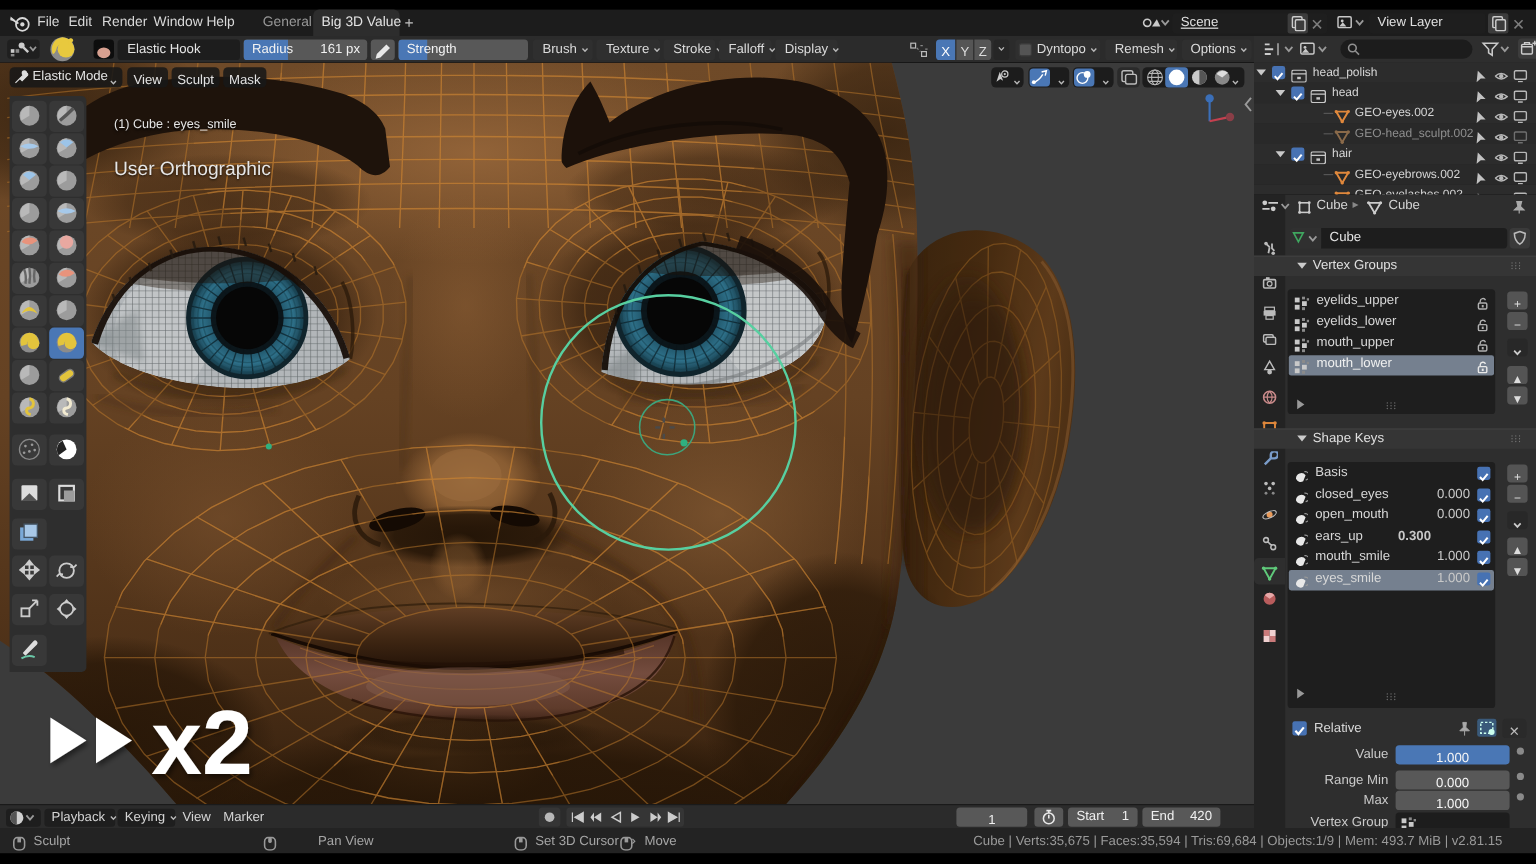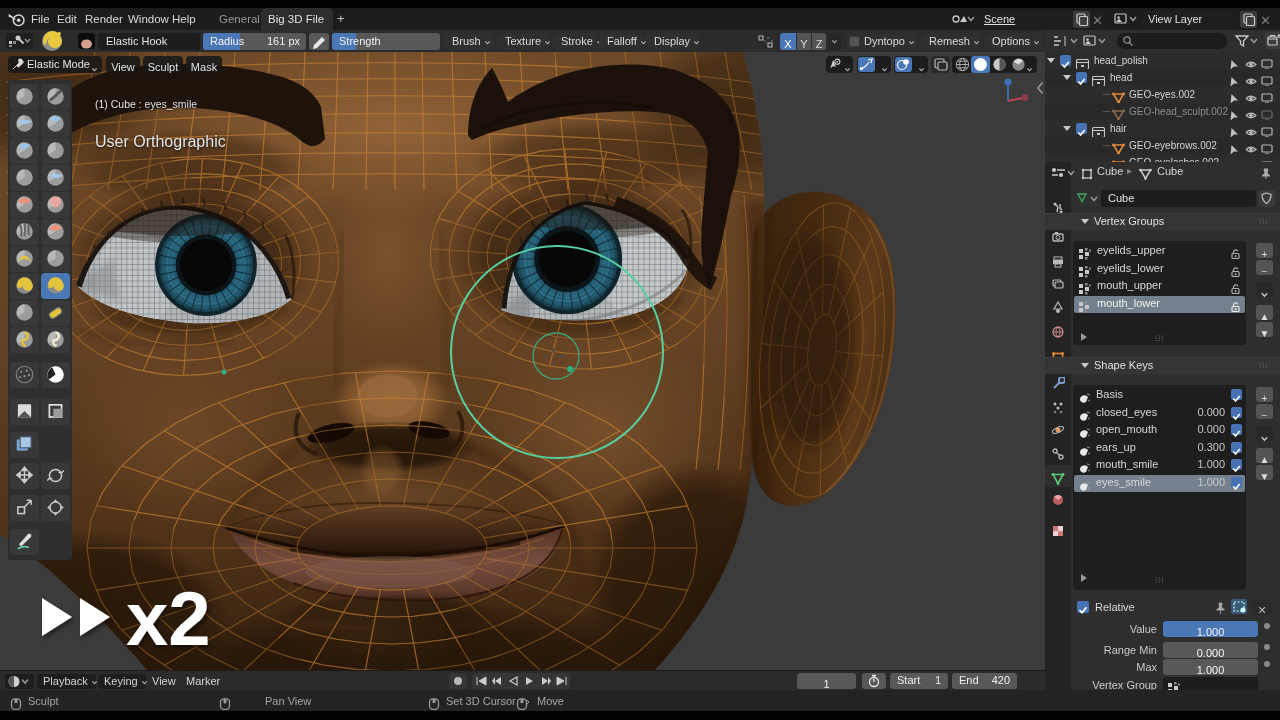--- a/index.html
+++ b/index.html
@@ -17,21 +17,21 @@
         <path d="M1,4 L9,9" stroke="#d8d8d8" stroke-width="1.8"></path>
         <path d="M1,2 L1,6 L6,6" fill="#d8d8d8"></path>
       </svg>
       <div style="position:absolute;left:31px;top:4px;font-size:11.5px;color:#d9d9d9;">File</div>
       <div style="position:absolute;left:57px;top:4px;font-size:11.5px;color:#d9d9d9;">Edit</div>
       <div style="position:absolute;left:85px;top:4px;font-size:11.5px;color:#d9d9d9;">Render</div>
       <div style="position:absolute;left:128px;top:4px;font-size:11.5px;color:#d9d9d9;">Window</div>
       <div style="position:absolute;left:172px;top:4px;font-size:11.5px;color:#d9d9d9;">Help</div>
       <div style="position:absolute;left:219px;top:4px;font-size:11.5px;color:#989898;">General</div>
       <div style="position:absolute;left:261px;top:0;width:72px;height:22px;background:#2d2d2d;border-radius:5px 5px 0 0;"></div>
-      <div style="position:absolute;left:268px;top:4px;font-size:11.5px;color:#e2e2e2;">Big 3D File</div>
+      <div style="position:absolute;left:268px;top:4px;font-size:11.5px;color:#e2e2e2;">Big 3D Value</div>
       <div style="position:absolute;left:337px;top:3px;font-size:13px;color:#c0c0c0;">+</div>
       <div style="position:absolute;left:948px;top:3px;width:27px;height:16px;"><svg width="27" height="16" viewBox="0 0 27 16">
           <circle cx="8" cy="8" r="3" fill="none" stroke="#c9c9c9" stroke-width="1.3"></circle>
           <path d="M12,11 l4,-6 l3,6 z" fill="#c9c9c9"></path>
           <path d="M20,6 l3,3.5 l3,-3.5" fill="none" stroke="#999" stroke-width="1.5"></path>
         </svg></div>
       <div style="position:absolute;left:977px;top:3px;width:129px;height:17px;background:#1e1e1e;border-radius:3px;"></div>
       <div style="position:absolute;left:984px;top:5px;font-size:11px;color:#e0e0e0;text-decoration:underline;">Scene</div>
       <div style="position:absolute;left:1073px;top:3px;width:17px;height:17px;background:#3c3c3c;border-radius:2px;"><svg width="17" height="17" viewBox="0 0 17 17">
           <rect x="4" y="3" width="8" height="9" rx="1" fill="none" stroke="#ccc" stroke-width="1.2"></rect>
@@ -1406,21 +1406,21 @@
       <div style="position:absolute;left:51px;top:261.0px;font-size:11px;color:#d8d8d8;">open_mouth</div>
       <div style="position:absolute;left:120px;top:261.0px;width:60px;text-align:right;font-size:11px;color:#c8c8c8;">0.000</div>
       <div style="position:absolute;left:186px;top:262.0px;width:11px;height:11px;background:#4772b3;border-radius:2px;"><svg width="11" height="11" viewBox="0 0 12 12">
           <path d="M2.5,6 L5,8.7 L9.5,3.2" fill="none" stroke="#fff" stroke-width="1.8"></path>
         </svg></div>
       <div style="position:absolute;left:33px;top:279.5px;width:12px;height:12px;"><svg width="12" height="12" viewBox="0 0 12 12">
           <path d="M2,8 a4.5,4.5 0 0,1 8,-3 l-2,5 a4,4 0 0,1 -6,-2 Z" fill="#e8e8e8"></path>
           <path d="M9,2 a3,3 0 0,1 1,7" fill="none" stroke="#999" stroke-width="1"></path>
         </svg></div>
       <div style="position:absolute;left:51px;top:278.5px;font-size:11px;color:#d8d8d8;">ears_up</div>
-      <div style="position:absolute;left:120px;top:278.5px;width:60px;text-align:right;font-size:11px;color:#c8c8c8;">0.300</div>
+      <div style="position:absolute;left:120px;top:278.5px;width:60px;text-align:left;font-size:11px;color:#c8c8c8;font-weight:bold;">0.300</div>
       <div style="position:absolute;left:186px;top:279.5px;width:11px;height:11px;background:#4772b3;border-radius:2px;"><svg width="11" height="11" viewBox="0 0 12 12">
           <path d="M2.5,6 L5,8.7 L9.5,3.2" fill="none" stroke="#fff" stroke-width="1.8"></path>
         </svg></div>
       <div style="position:absolute;left:33px;top:297.0px;width:12px;height:12px;"><svg width="12" height="12" viewBox="0 0 12 12">
           <path d="M2,8 a4.5,4.5 0 0,1 8,-3 l-2,5 a4,4 0 0,1 -6,-2 Z" fill="#e8e8e8"></path>
           <path d="M9,2 a3,3 0 0,1 1,7" fill="none" stroke="#999" stroke-width="1"></path>
         </svg></div>
       <div style="position:absolute;left:51px;top:296.0px;font-size:11px;color:#d8d8d8;">mouth_smile</div>
       <div style="position:absolute;left:120px;top:296.0px;width:60px;text-align:right;font-size:11px;color:#c8c8c8;">1.000</div>
       <div style="position:absolute;left:186px;top:297.0px;width:11px;height:11px;background:#4772b3;border-radius:2px;"><svg width="11" height="11" viewBox="0 0 12 12">
@@ -1552,13 +1552,14 @@
           <rect x="1.5" y="0.8" width="9" height="10.5" rx="3.5" fill="none" stroke="#999" stroke-width="1.3"></rect>
           <rect x="4.5" y="1" width="3" height="4" fill="#999"></rect>
         </svg></div>
       <div style="position:absolute;left:446px;top:5px;font-size:11px;color:#a5a5a5;">Set 3D Cursor</div>
       <div style="position:absolute;left:516px;top:5px;width:14px;height:12px;"><svg width="14" height="12" viewBox="0 0 14 12">
           <rect x="1.5" y="0.8" width="9" height="10.5" rx="3.5" fill="none" stroke="#999" stroke-width="1.3"></rect>
           <rect x="4.5" y="1" width="3" height="4" fill="#999"></rect>
           <path d="M11,2 l2,2 l-2,2" fill="none" stroke="#999"></path>
         </svg></div>
       <div style="position:absolute;left:537px;top:5px;font-size:11px;color:#a5a5a5;">Move</div>
+      <div style="position:absolute;right:28px;top:5px;font-size:11px;color:#9a9a9a;">Cube | Verts:35,675 | Faces:35,594 | Tris:69,684 | Objects:1/9 | Mem: 493.7 MiB | v2.81.15</div>
     </div>
 </div>
 </body></html>

